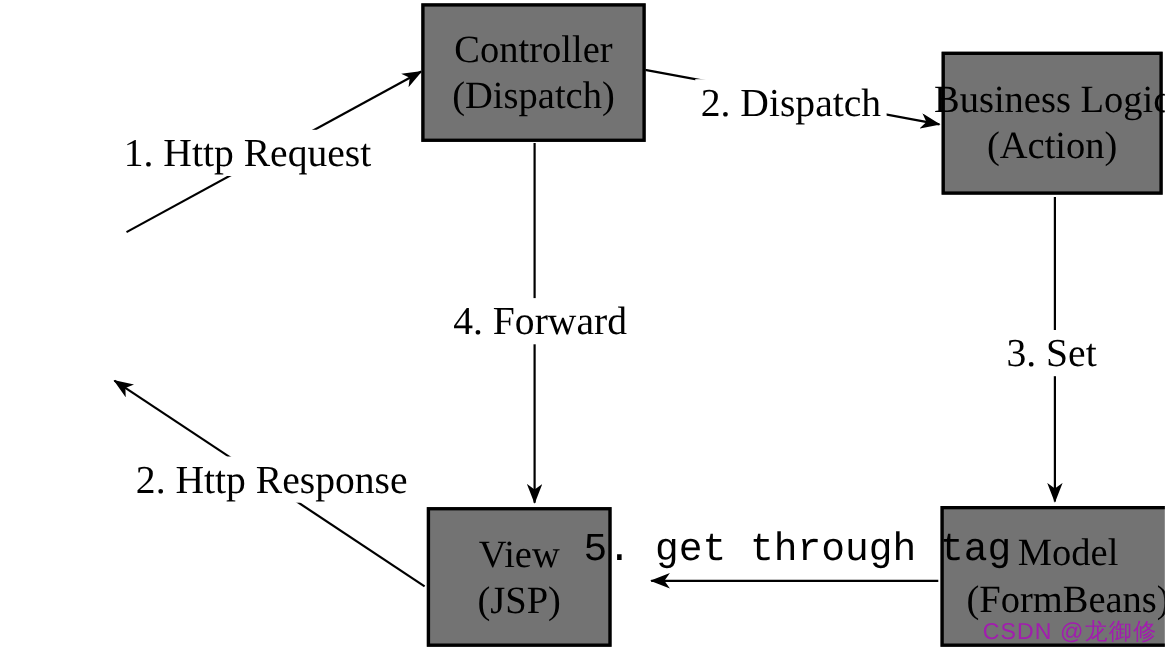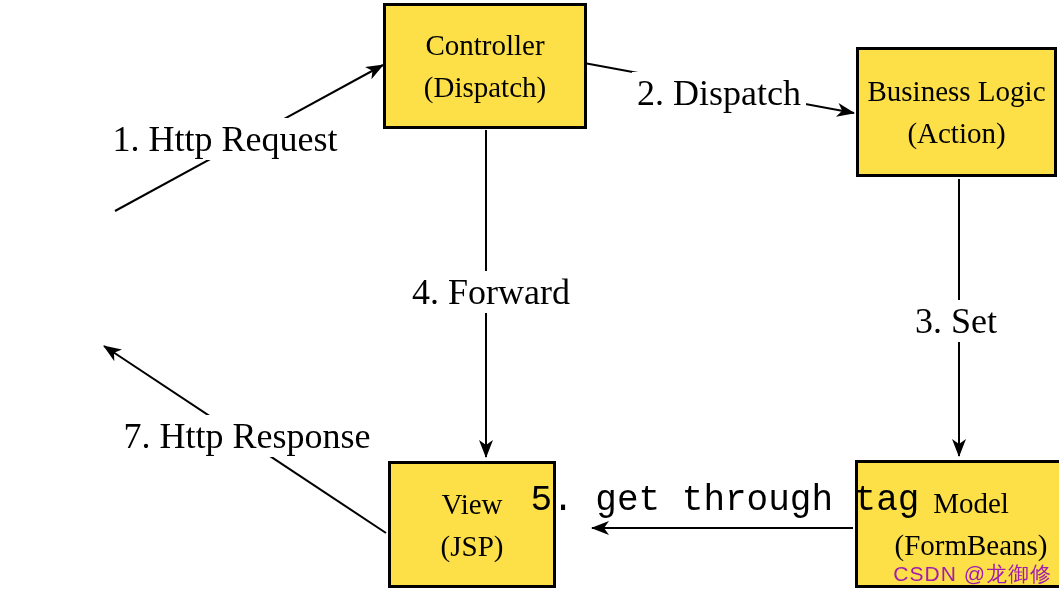--- a/index.html
+++ b/index.html
@@ -20,27 +20,27 @@
     position: absolute;
     left: 0;
     top: 0;
     width: 1059px;
     height: 592px;
   }
   .node {
     position: absolute;
     box-sizing: border-box;
     border: 3px solid #000000;
-    background: #fde047;
+    background: #737373;
     display: flex;
     flex-direction: column;
     align-items: center;
     justify-content: center;
     text-align: center;
-    font-size: 29px;
+    font-size: 35px;
     line-height: 42px;
     white-space: nowrap;
   }
   .node-client     { left: 1px;   top: 212px; width: 202px; height: 130px; }
   .node-controller { left: 383px; top: 3px;   width: 204px; height: 126px; }
   .node-business   { left: 856px; top: 47px;  width: 201px; height: 130px; }
   .node-view       { left: 388px; top: 461px; width: 168px; height: 127px; }
   .node-model      { left: 855px; top: 460px; width: 232px; height: 128px; }
   .edge-label {
     position: absolute;
@@ -105,17 +105,17 @@
   <div class="node node-model">
     <span>Model</span>
     <span>(FormBeans)</span>
   </div>
 
   <div class="edge-label label-1">1. Http Request</div>
   <div class="edge-label label-2">2. Dispatch</div>
   <div class="edge-label label-3">3. Set</div>
   <div class="edge-label label-4">4. Forward</div>
   <div class="edge-label label-5">5. get through tag</div>
-  <div class="edge-label label-6">7. Http Response</div>
+  <div class="edge-label label-6">2. Http Response</div>
 
   <div class="watermark">CSDN @龙御修</div>
 
 </div>
 
 </body></html>

